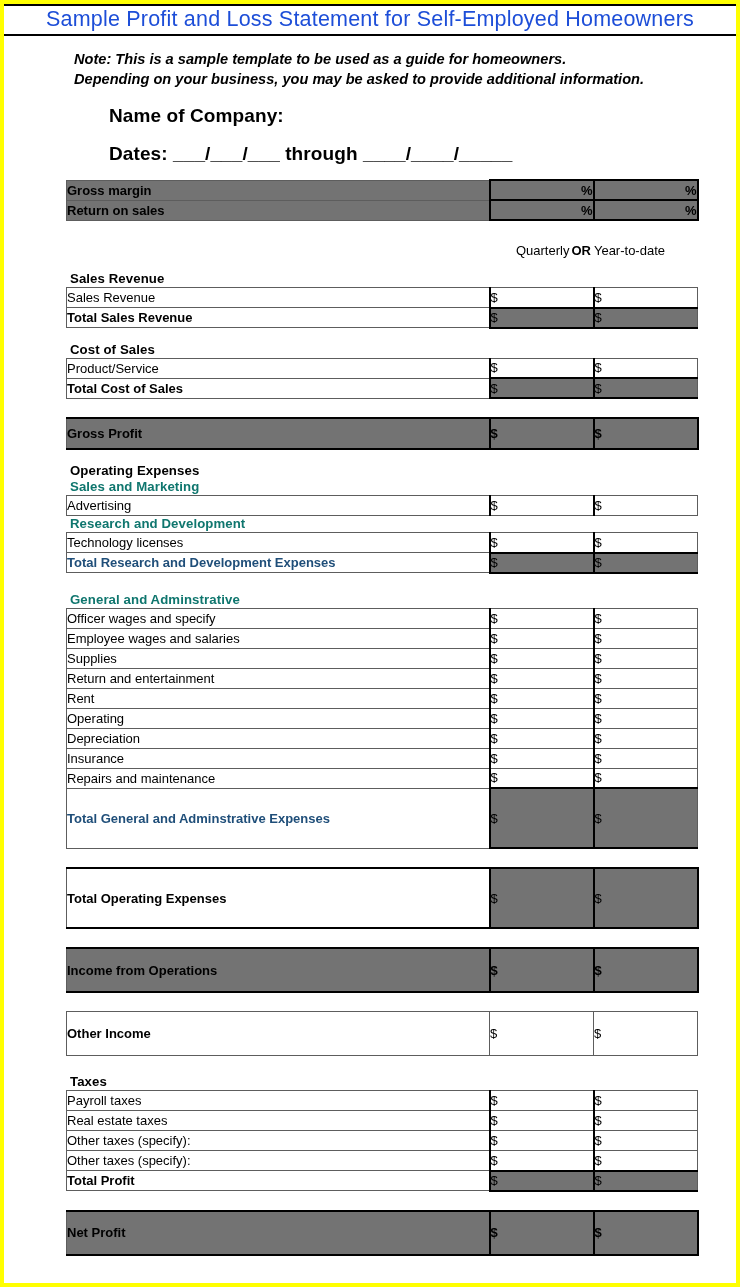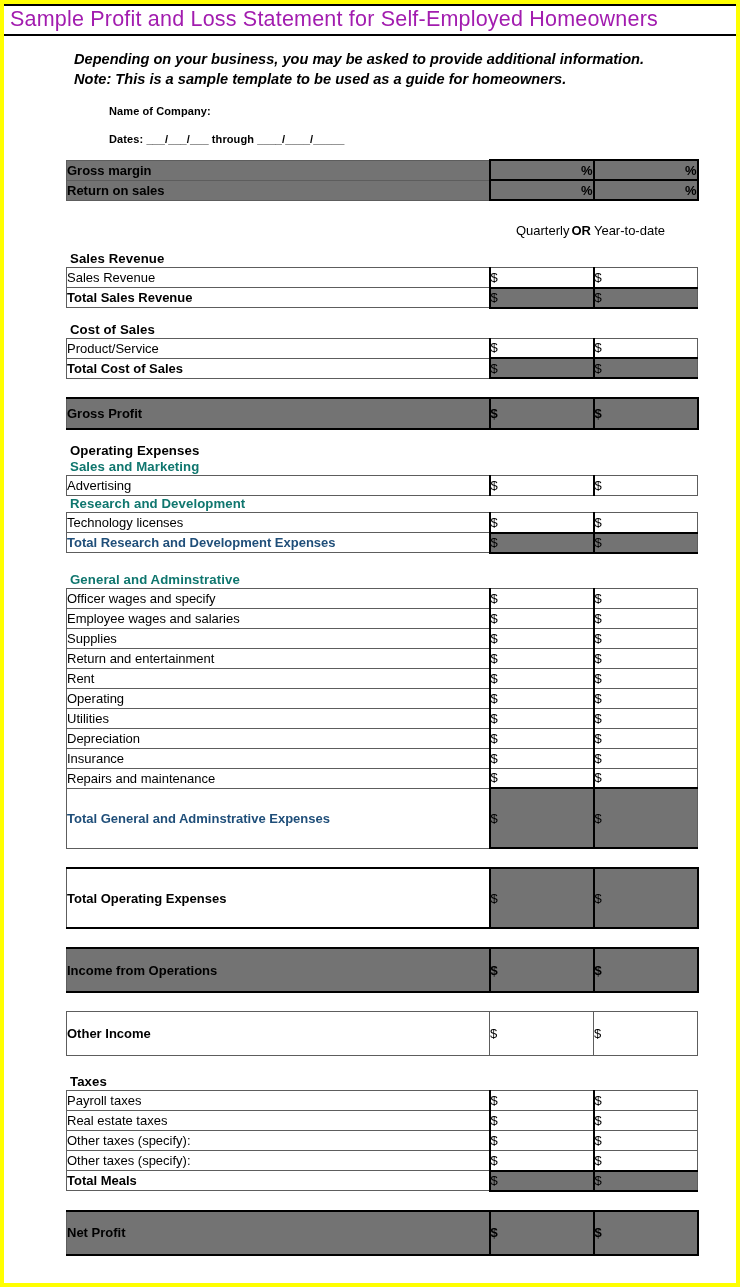--- a/index.html
+++ b/index.html
@@ -35,38 +35,39 @@
     box-sizing: border-box;
     border: 2px solid #000000;
     border-left: 0;
     border-right: 0;
     margin: 0 -8px 12px -8px;
     padding: 1px 6px 2px 6px;
     font-size: 21.5px;
     line-height: 25px;
     font-weight: 400;
     letter-spacing: 0.2px;
-    color: #a21caf;
+    color: #1d4ed8;
     white-space: nowrap;
+    text-align: center;
   }
 
   
   .note-block {
     margin: 13px 0 0 62px;
     font-style: italic;
     font-size: 14.6px;
     line-height: 20px;
     color: #000000;
     font-weight: 600;
   }
   .note-line { white-space: nowrap; }
 
   .field-line {
     margin-left: 58px;
-    font-size: 11px;
+    font-size: 19px;
     font-weight: bold;
     color: #000000;
     letter-spacing: 0.1px;
     padding-left: 39px;
   }
   .field-company { margin-top: 16px; }
   .field-dates { margin-top: 16px; }
 
   
   table.pl {
@@ -137,22 +138,22 @@
 </style>
 </head>
 <body>
 
 <div id="page">
 <div id="inner">
 
   <div class="doc-title">Sample Profit and Loss Statement for Self-Employed Homeowners</div>
 
   <div class="note-block">
+    <div class="note-line">Note:  This is a sample template to be used as a guide for homeowners.</div>
     <div class="note-line">Depending on your business, you may be asked to provide additional information.</div>
-    <div class="note-line">Note:  This is a sample template to be used as a guide for homeowners.</div>
   </div>
 
   <div class="field-line field-company">Name of Company:</div>
   <div class="field-line field-dates">Dates:   ___/___/___ through ____/____/_____</div>
 
   <div class="gap-14"></div>
   <table class="pl">
     <colgroup>
           <col class="c-label">
           <col class="c-val">
@@ -304,25 +305,20 @@
             <td class="lbl">Rent</td>
             <td class="val heavyL">$</td>
             <td class="val heavyL">$</td>
           </tr>
           <tr>
             <td class="lbl">Operating</td>
             <td class="val heavyL">$</td>
             <td class="val heavyL">$</td>
           </tr>
           <tr>
-            <td class="lbl">Utilities</td>
-            <td class="val heavyL">$</td>
-            <td class="val heavyL">$</td>
-          </tr>
-          <tr>
             <td class="lbl">Depreciation</td>
             <td class="val heavyL">$</td>
             <td class="val heavyL">$</td>
           </tr>
           <tr>
             <td class="lbl">Insurance</td>
             <td class="val heavyL">$</td>
             <td class="val heavyL">$</td>
           </tr>
           <tr>
@@ -408,21 +404,21 @@
             <td class="lbl">Other taxes (specify):</td>
             <td class="val heavyL">$</td>
             <td class="val heavyL">$</td>
           </tr>
           <tr>
             <td class="lbl">Other taxes (specify):</td>
             <td class="val heavyL">$</td>
             <td class="val heavyL">$</td>
           </tr>
           <tr>
-            <td class="lbl bold ">Total Meals</td>
+            <td class="lbl bold ">Total Profit</td>
             <td class="val shade heavyL heavyT heavyB">$</td>
             <td class="val shade heavyL heavyT heavyB">$</td>
           </tr>
         </tbody>
   </table>
 
   <div class="gap-18"></div>
   <table class="pl">
     <colgroup>
           <col class="c-label">

